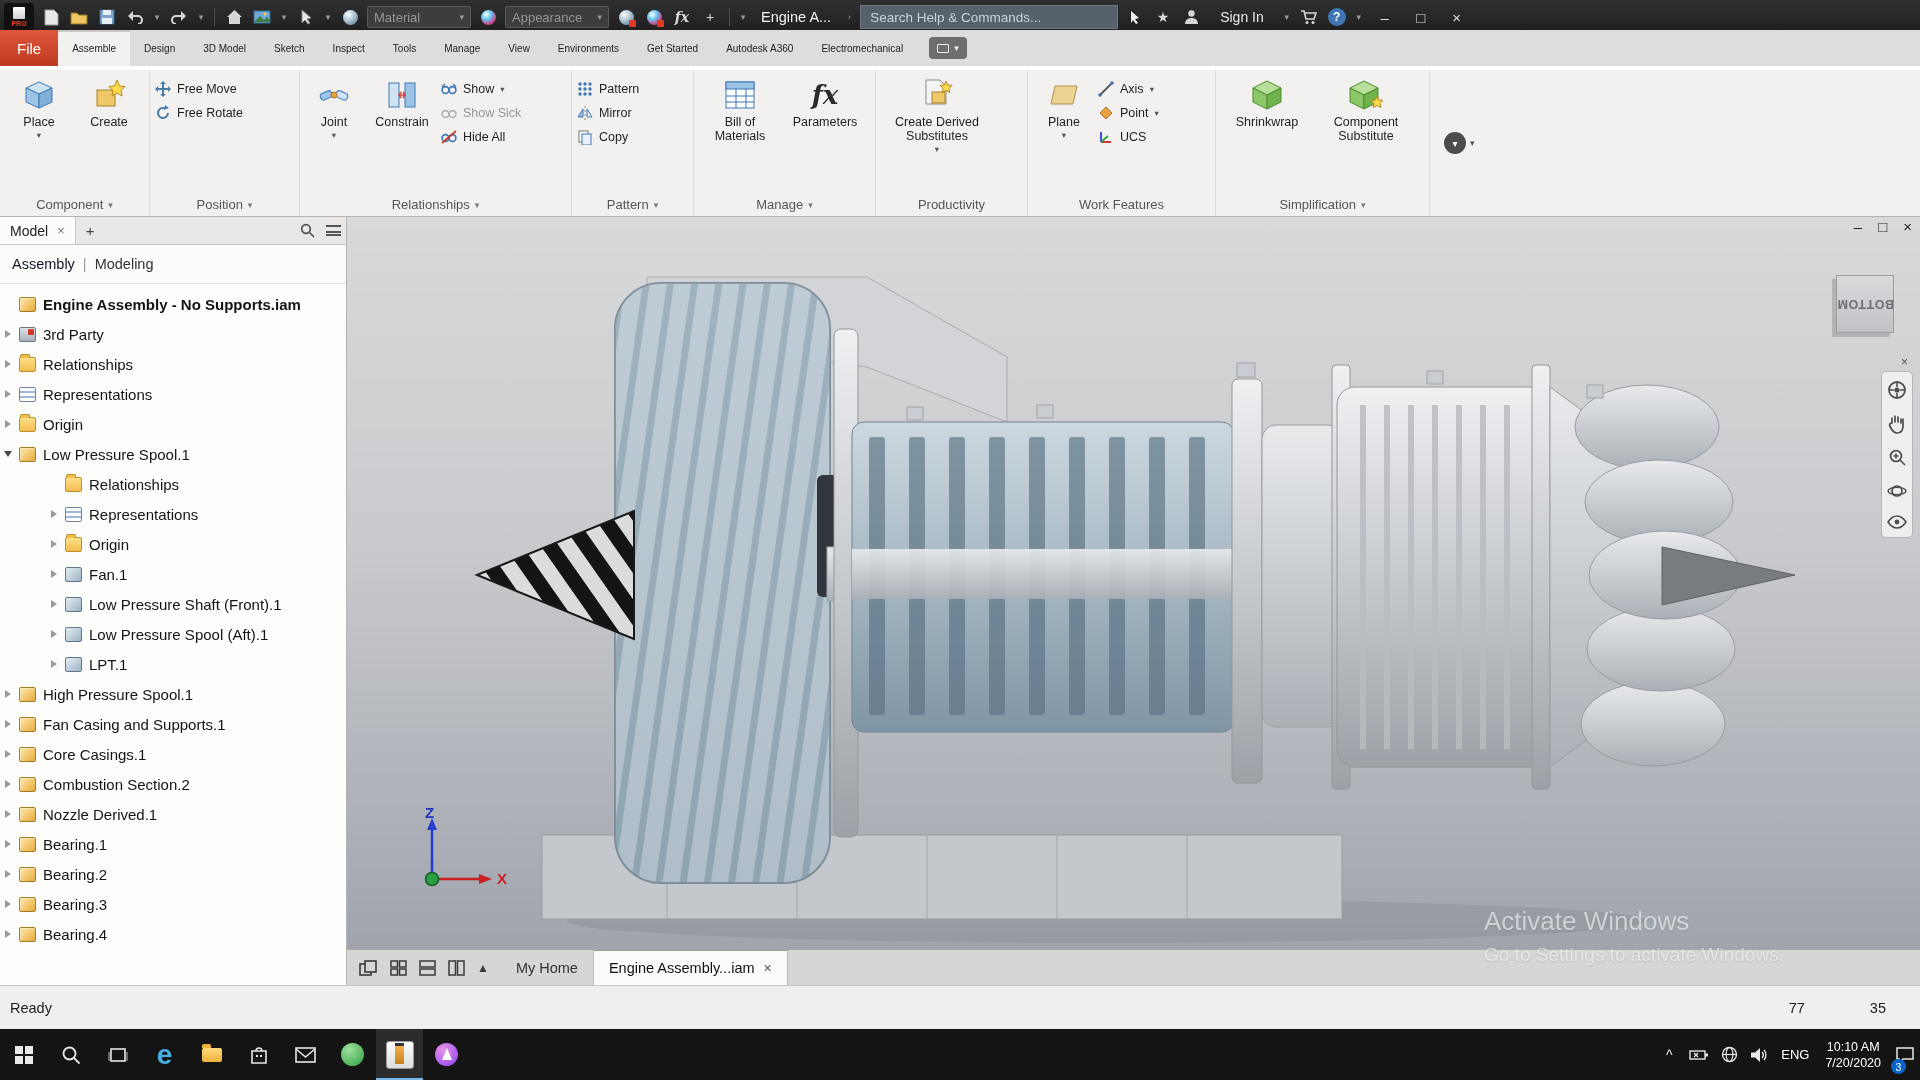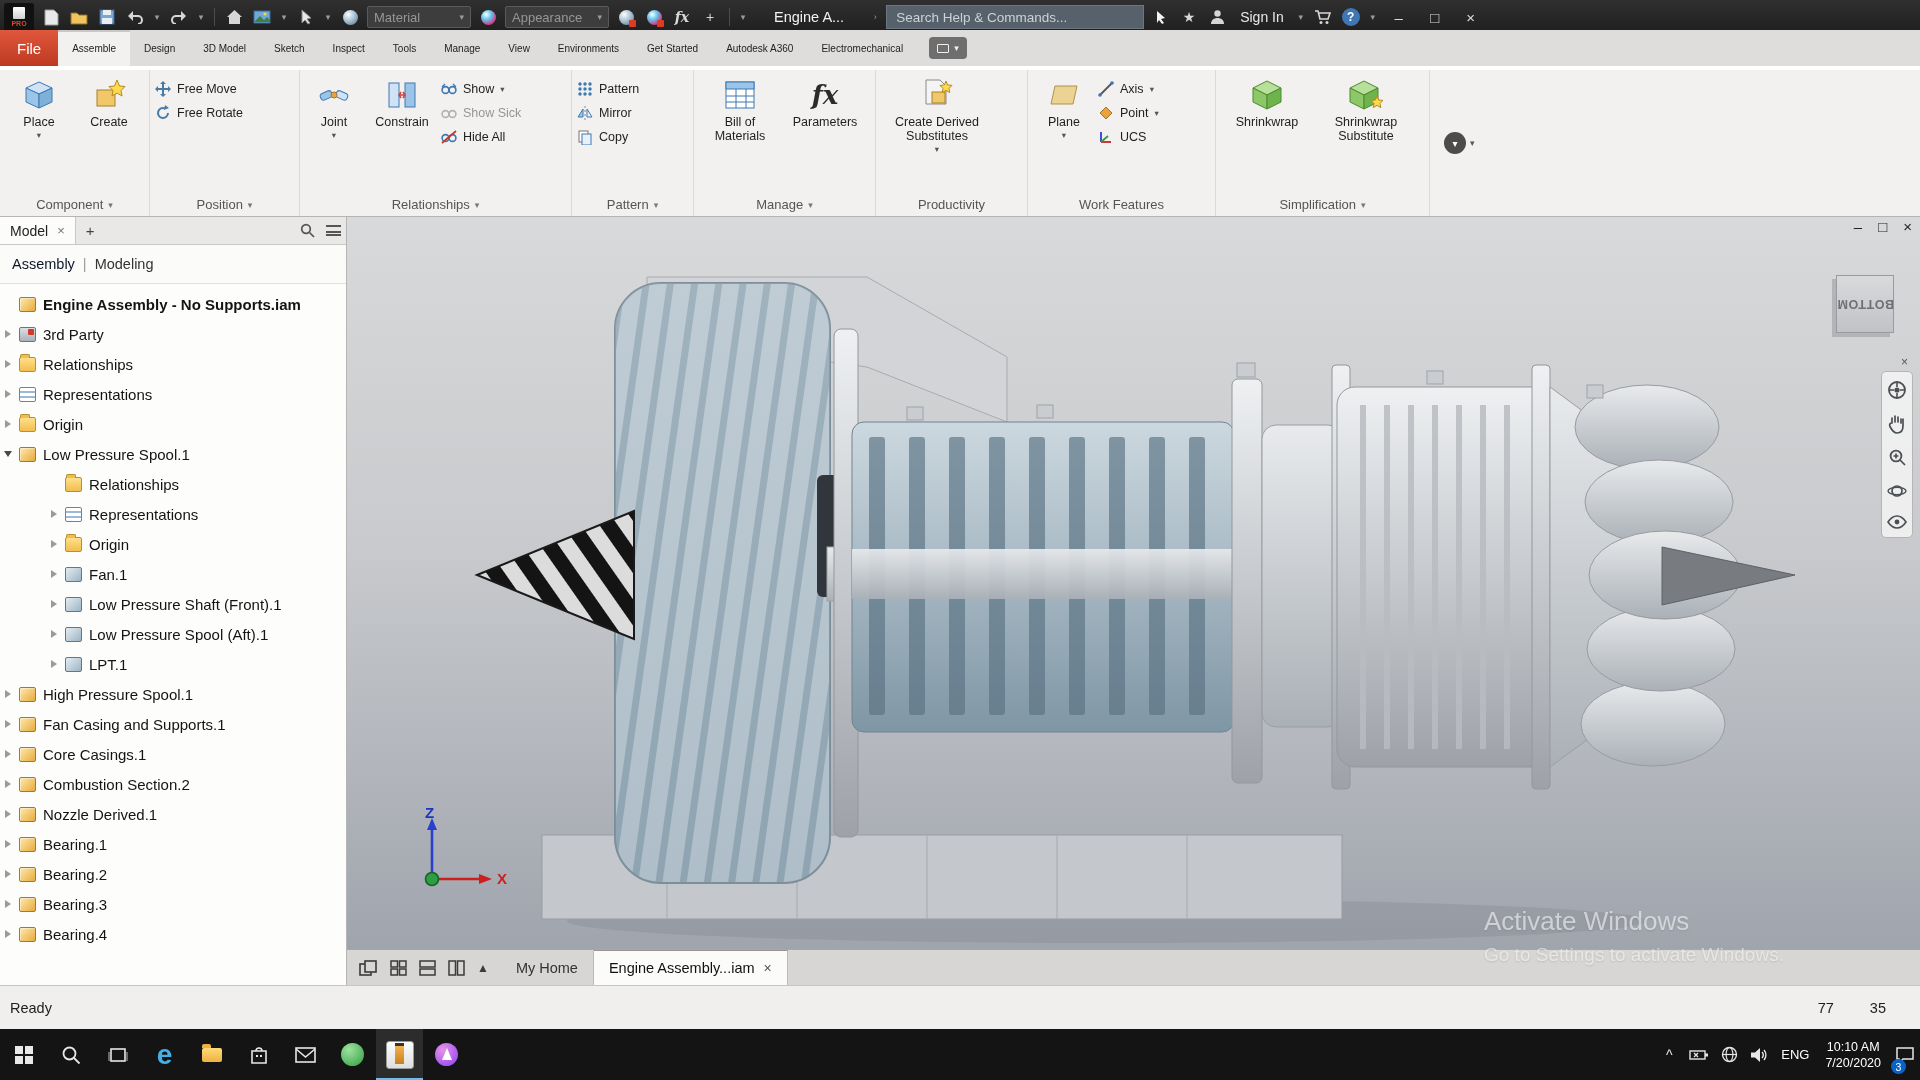--- a/index.html
+++ b/index.html
@@ -18,25 +18,25 @@
   .tbsep{width:1px;height:18px;background:#4c4c4c;margin:0 2px}
   .tbcaret{font-size:9px;color:#9a9a9a;width:10px;text-align:center}
   .combo{height:22px;min-width:104px;background:#3d3d3d;border:1px solid#5a5a5a;border-radius:2px;color:#969696;
     display:flex;align-items:center;justify-content:space-between;padding:0 6px;font-size:13px;gap:8px}
   .combo .cc{font-size:9px;color:#9a9a9a}
   .sphere{width:15px;height:15px;border-radius:50%;background:radial-gradient(circle at 35% 30%,#fff,#63c8f0 35%,#d14089 70%,#5a2d8c)}
   .sphere.gray{background:radial-gradient(circle at 35% 30%,#fdfdfd,#a9c2d4 45%,#56707f)}
   .sphere.mark{position:relative}
   .sphere.mark::after{content:"";position:absolute;right:-2px;bottom:-2px;width:7px;height:7px;background:#e03a22;border-radius:1px}
   .fx{font-family:"DejaVu Serif",serif;font-style:italic;font-weight:bold;font-size:14px;color:#d8d8d8}
-  .doctitle{color:#f2f2f2;font-size:14.5px;margin:0 20px;white-space:nowrap}
+  .doctitle{color:#f2f2f2;font-size:14.5px;margin:0 7px;white-space:nowrap}
   .searchbox{width:258px;height:24px;background:#56616b;border:1px solid #6d7781;color:#dbe0e4;font-size:13.5px;
     padding:0 9px;outline:none}
   .searchbox::placeholder{color:#ccd2d7}
-  .signin{color:#e8e8e8;font-size:14px;margin:0 6px;white-space:nowrap}
+  .signin{color:#e8e8e8;font-size:14px;margin:0 12px;white-space:nowrap}
   .wc{width:30px;height:30px;display:flex;align-items:center;justify-content:center;color:#dcdcdc;font-size:15px}
 
   
   .tabrow{position:absolute;top:30px;left:0;right:0;height:36px;background:#dedddb;display:flex;align-items:stretch}
   .filetab{background:linear-gradient(#e0573d,#bd3a20);color:#fff;display:flex;align-items:center;padding:0 17px;font-size:15px}
   .tab{display:flex;align-items:center;padding:0 14px;font-size:10px;color:#222}
   .tab.active{background:#f2f1ef;box-shadow:inset 0 2px 0 #c9c8c6}
   .ribbonpill{align-self:center;margin-left:12px;height:22px;background:#6e6e6e;border-radius:4px;display:flex;
     align-items:center;padding:0 8px;gap:5px;color:#f0f0f0}
   .ribbonpill .box{width:12px;height:9px;border:1.5px solid #f0f0f0;border-radius:1px}
@@ -111,21 +111,21 @@
     display:flex;align-items:stretch}
   .db-icons{display:flex;align-items:center;gap:12px;padding:0 12px;color:#3a3a3a}
   .db-icons .tri{font-size:12px;color:#3a3a3a}
   .dtab{display:flex;align-items:center;gap:9px;padding:0 15px;font-size:14.5px;color:#333;border-right:1px solid #bcbbb9}
   .dtab.active{background:#fbfbfa;border-top:1px solid #979695;color:#111}
   .dtab .x{color:#555;font-size:14px}
 
   
   .statusbar{position:absolute;left:0;right:0;top:985px;height:44px;background:#f0efee;border-top:1px solid #c6c5c3;
     display:flex;align-items:center;padding:0 10px;font-size:14.5px;color:#1d1d1d}
-  .sbnums{margin-left:auto;display:flex;gap:36px;padding-right:24px}
+  .sbnums{margin-left:auto;display:flex;gap:65px;padding-right:24px}
 
   
   .taskbar{position:absolute;left:0;right:0;top:1029px;height:51px;background:#141414;display:flex;align-items:center}
   .tk{width:47px;height:100%;display:flex;align-items:center;justify-content:center}
   .tk.active{background:#2c2c2c;box-shadow:inset 0 -2px 0 #76b9ed}
   .winlogo{display:grid;grid-template-columns:8px 8px;grid-template-rows:8px 8px;gap:2px}
   .winlogo i{background:#e8e8e8}
   .folder{width:20px;height:14px;background:linear-gradient(#ffd978,#efb23f);border-radius:2px;position:relative}
   .folder::before{content:"";position:absolute;top:-4px;left:0;width:9px;height:4px;background:#efb23f;border-radius:2px 2px 0 0}
   .edge-e{font-size:28px;font-weight:bold;color:#45b0e6;line-height:28px}
@@ -588,21 +588,21 @@
       </div>
       <div class="bb" style="width:100px">
         <span>
           <svg width="34" height="34" viewBox="0 0 34 34">
               <polygon points="15,3 29,10 15,17 1,10" fill="#b9e09a" stroke="#4d8a2e"></polygon>
               <polygon points="1,10 15,17 15,31 1,24" fill="#8cc868" stroke="#4d8a2e"></polygon>
               <polygon points="29,10 15,17 15,31 29,24" fill="#6fb34c" stroke="#4d8a2e"></polygon>
               <polygon points="28,18 29.6,22 34,22.4 31,25.4 31.8,29.6 28,27.4 24.2,29.6 25,25.4 22,22.4 26.4,22" fill="#ffd94e" stroke="#b58a1e"></polygon>
             </svg>
           </span>
-        <span class="lbl">Shrinkwrap Substitute</span>
+        <span class="lbl">Component Substitute</span>
       </div>
     </div>
     <div class="rt">
       <span>Simplification</span>
         <span class="cc">▾</span>
     </div>
   </div>
 
   <div class="panelopt">
     <span class="circ">▾</span>

